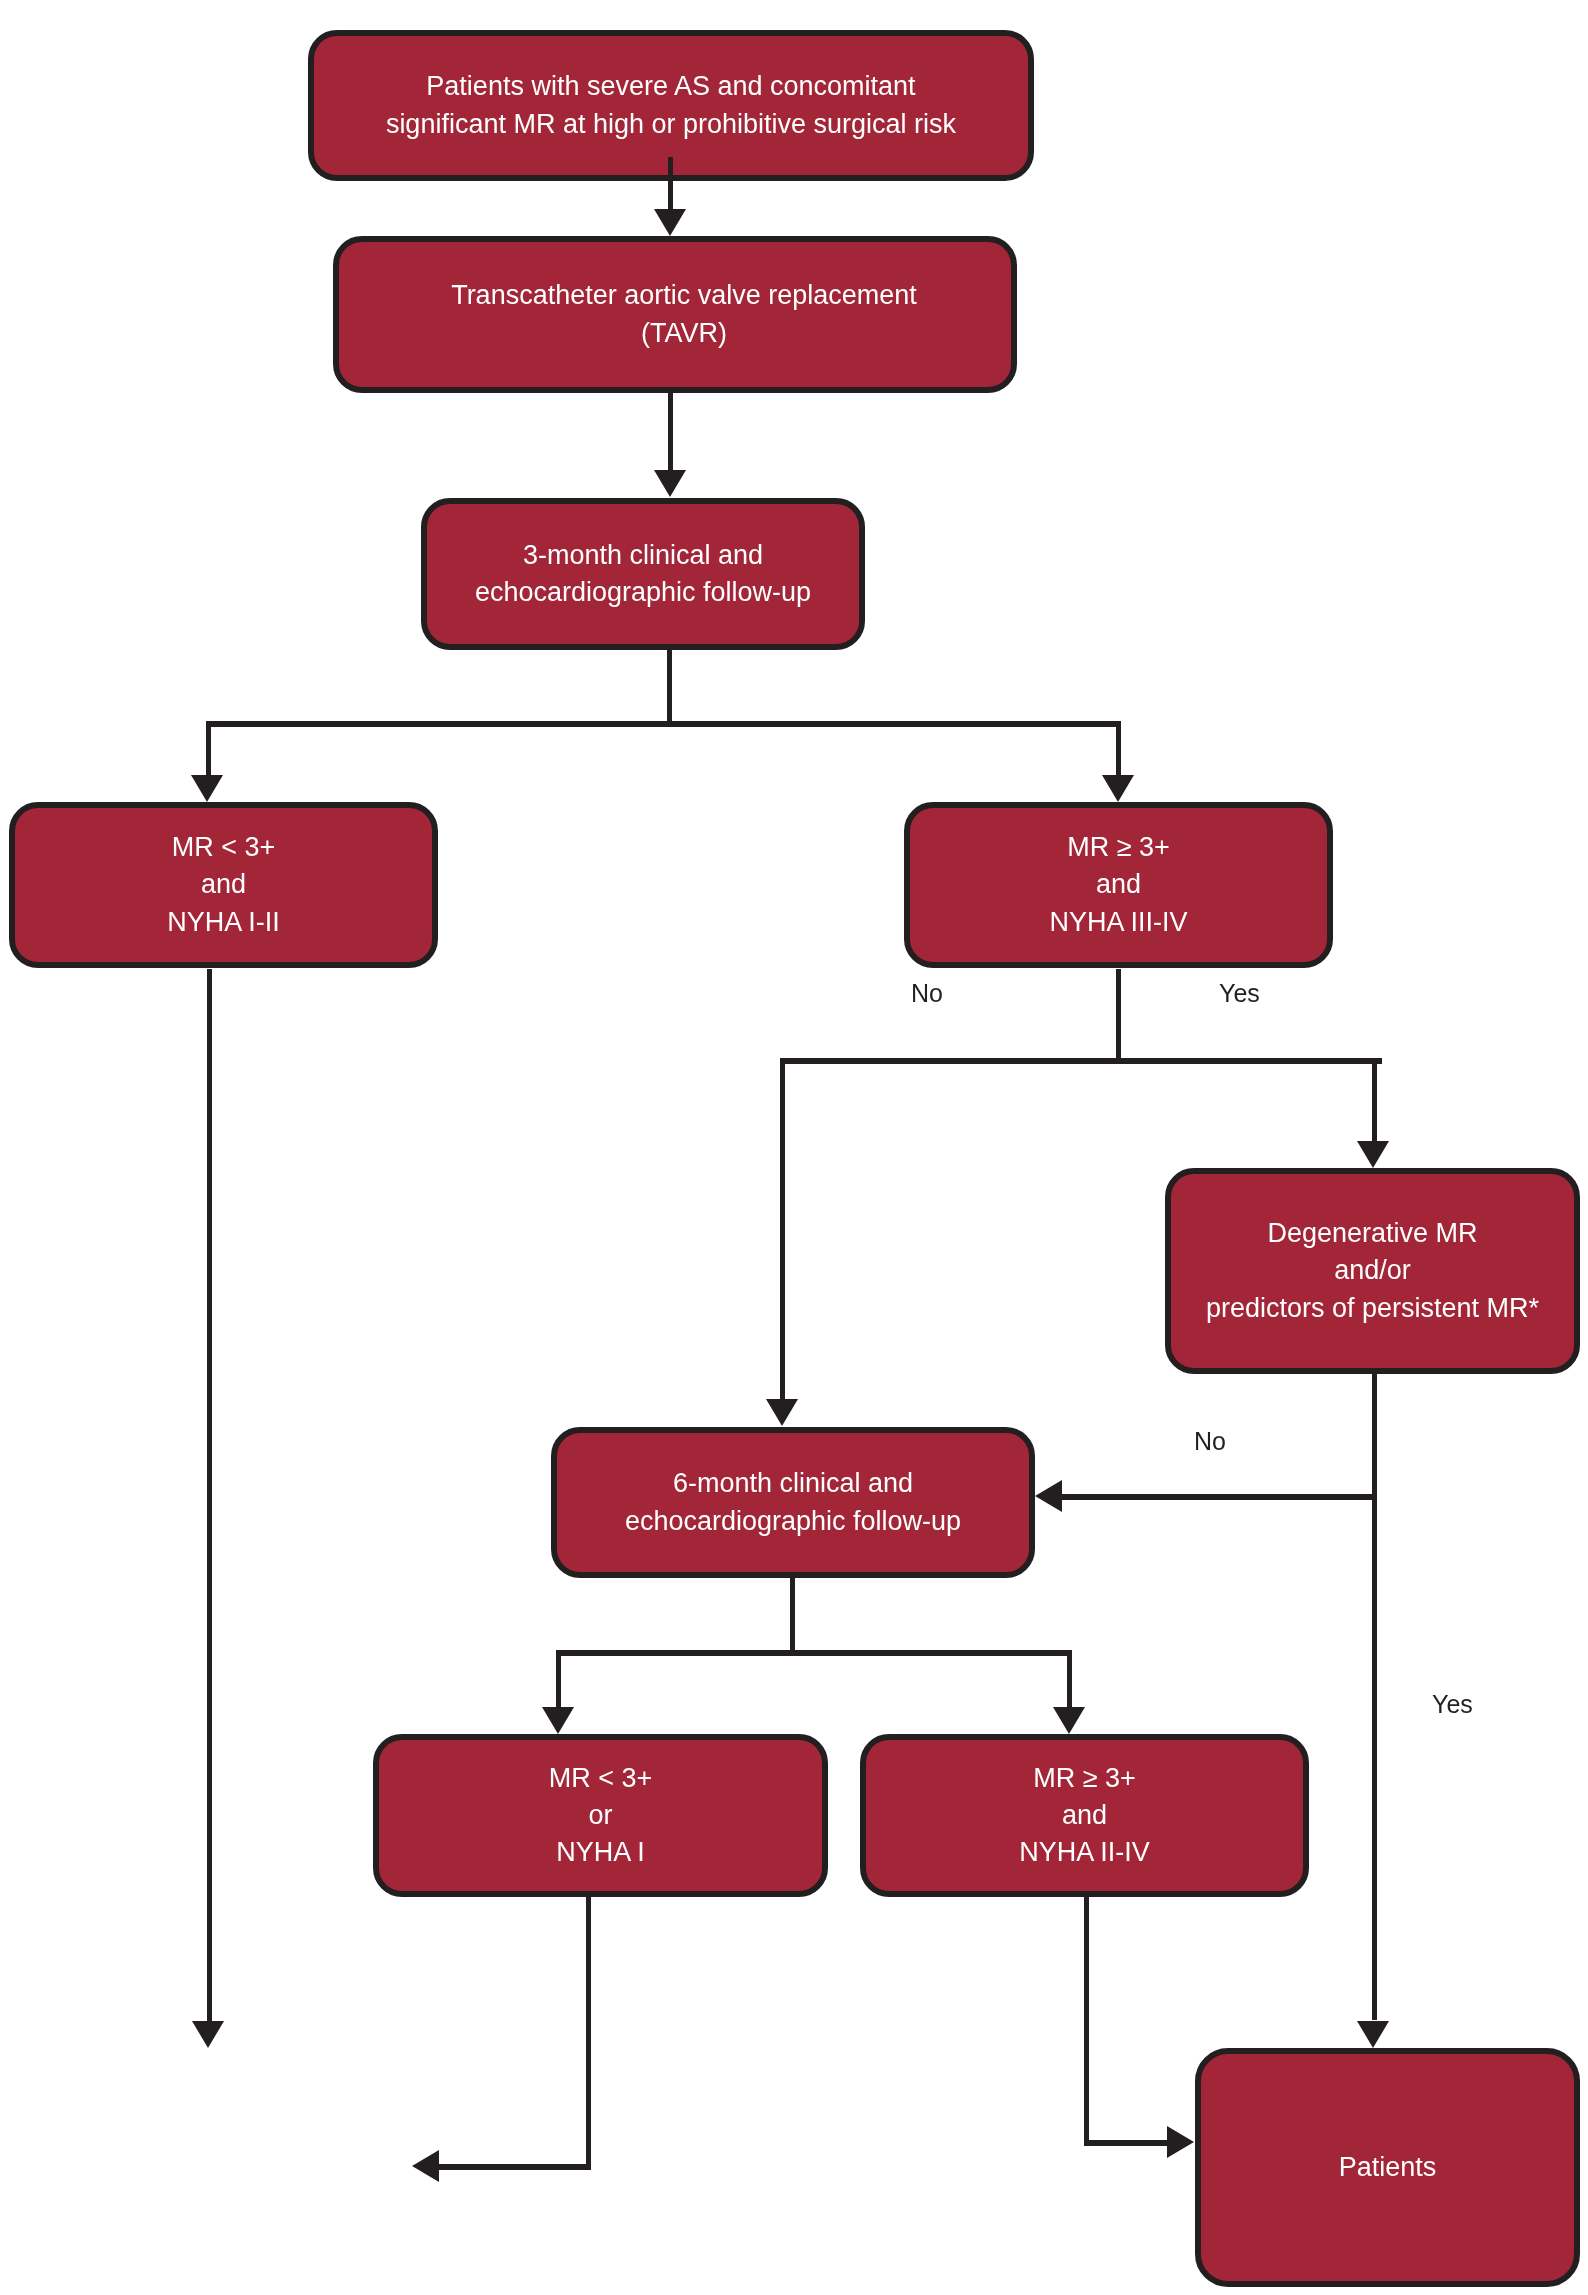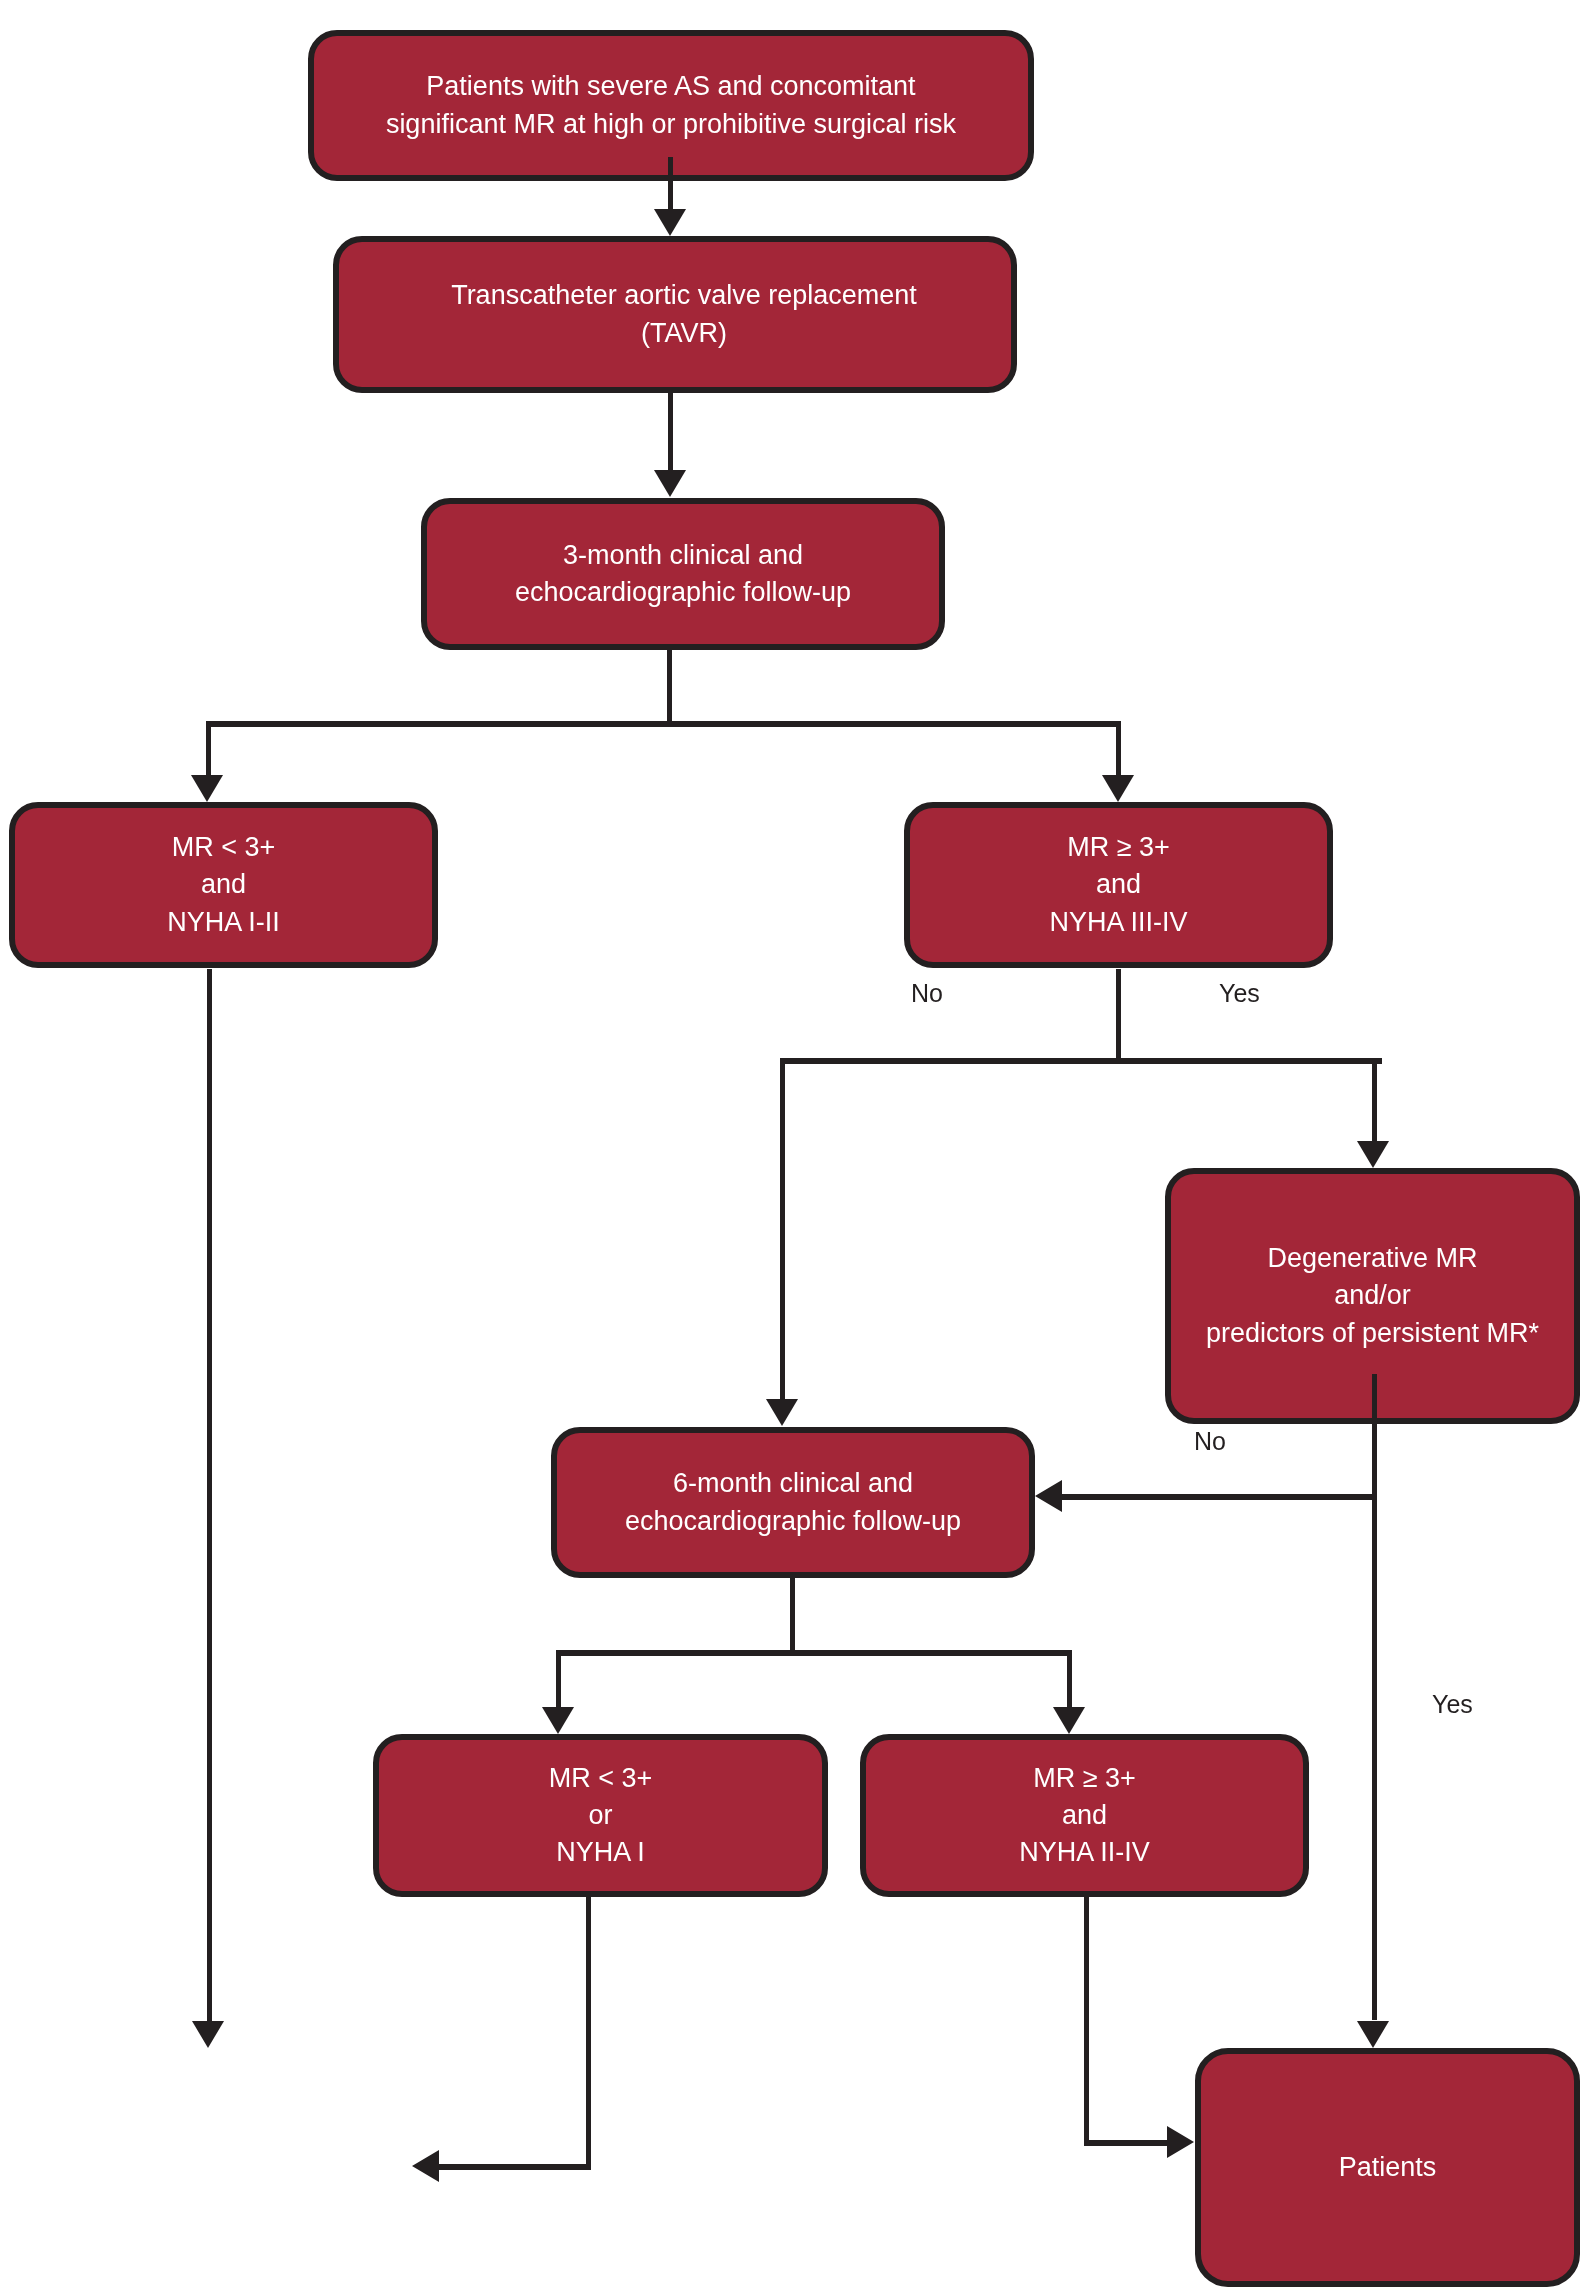--- a/index.html
+++ b/index.html
@@ -44,32 +44,32 @@
 <body>
 
 <div id="canvas">
 
   <div class="node" style="left:308px; top:6px; width:726px; height:151px;margin-top:24px;">Patients with severe AS and concomitant
 significant MR at high or prohibitive surgical risk</div>
 
   <div class="node" style="left:333px; top:236px; width:684px; height:157px;padding-left:24px;">Transcatheter aortic valve replacement
 (TAVR)</div>
 
-  <div class="node" style="left:421px; top:498px; width:524px; height:152px;">3-month clinical and
+  <div class="node" style="left:421px; top:498px; width:444px; height:152px;">3-month clinical and
 echocardiographic follow-up</div>
 
   <div class="node" style="left:9px; top:802px; width:429px; height:166px;">MR &lt; 3+
 and
 NYHA I-II</div>
 
   <div class="node" style="left:904px; top:802px; width:429px; height:166px;">MR ≥ 3+
 and
 NYHA III-IV</div>
 
-  <div class="node" style="left:1165px; top:1168px; width:415px; height:256px;">Degenerative MR
+  <div class="node" style="left:1165px; top:1168px; width:415px; height:206px;">Degenerative MR
 and/or
 predictors of persistent MR*</div>
 
   <div class="node" style="left:551px; top:1427px; width:484px; height:151px;">6-month clinical and
 echocardiographic follow-up</div>
 
   <div class="node" style="left:373px; top:1734px; width:455px; height:163px;">MR &lt; 3+
 or
 NYHA I</div>
 

